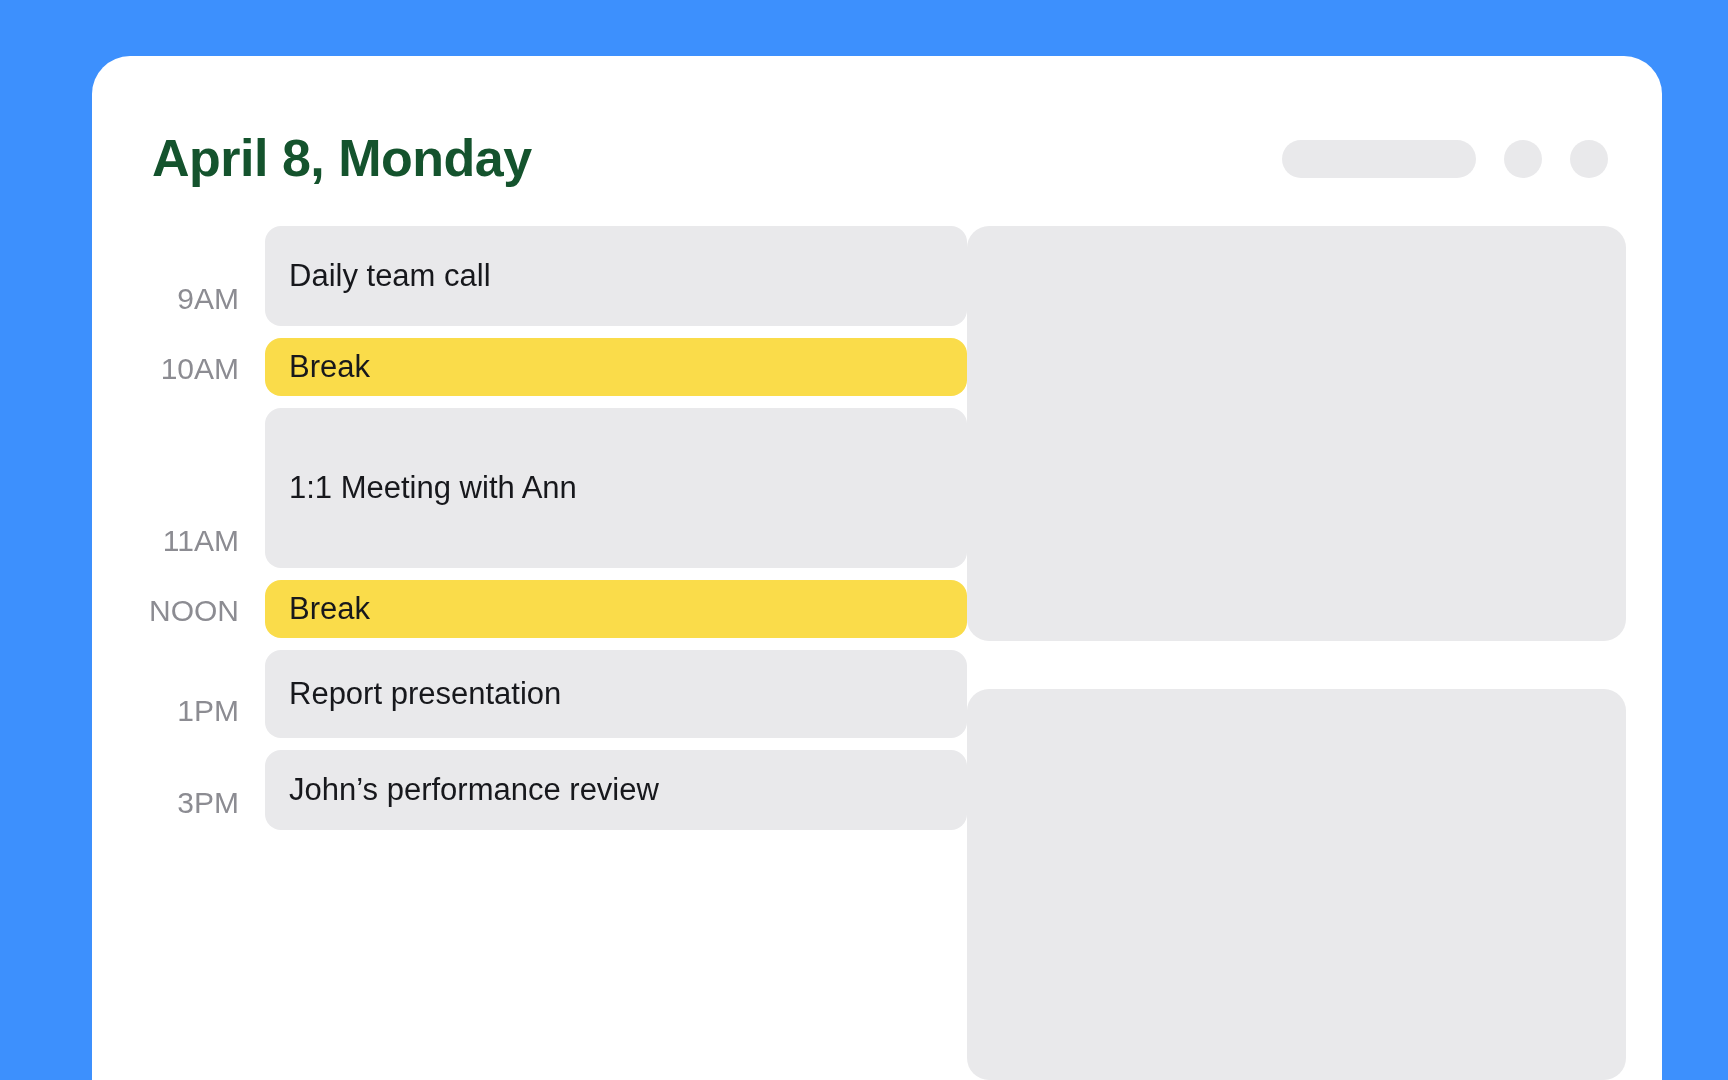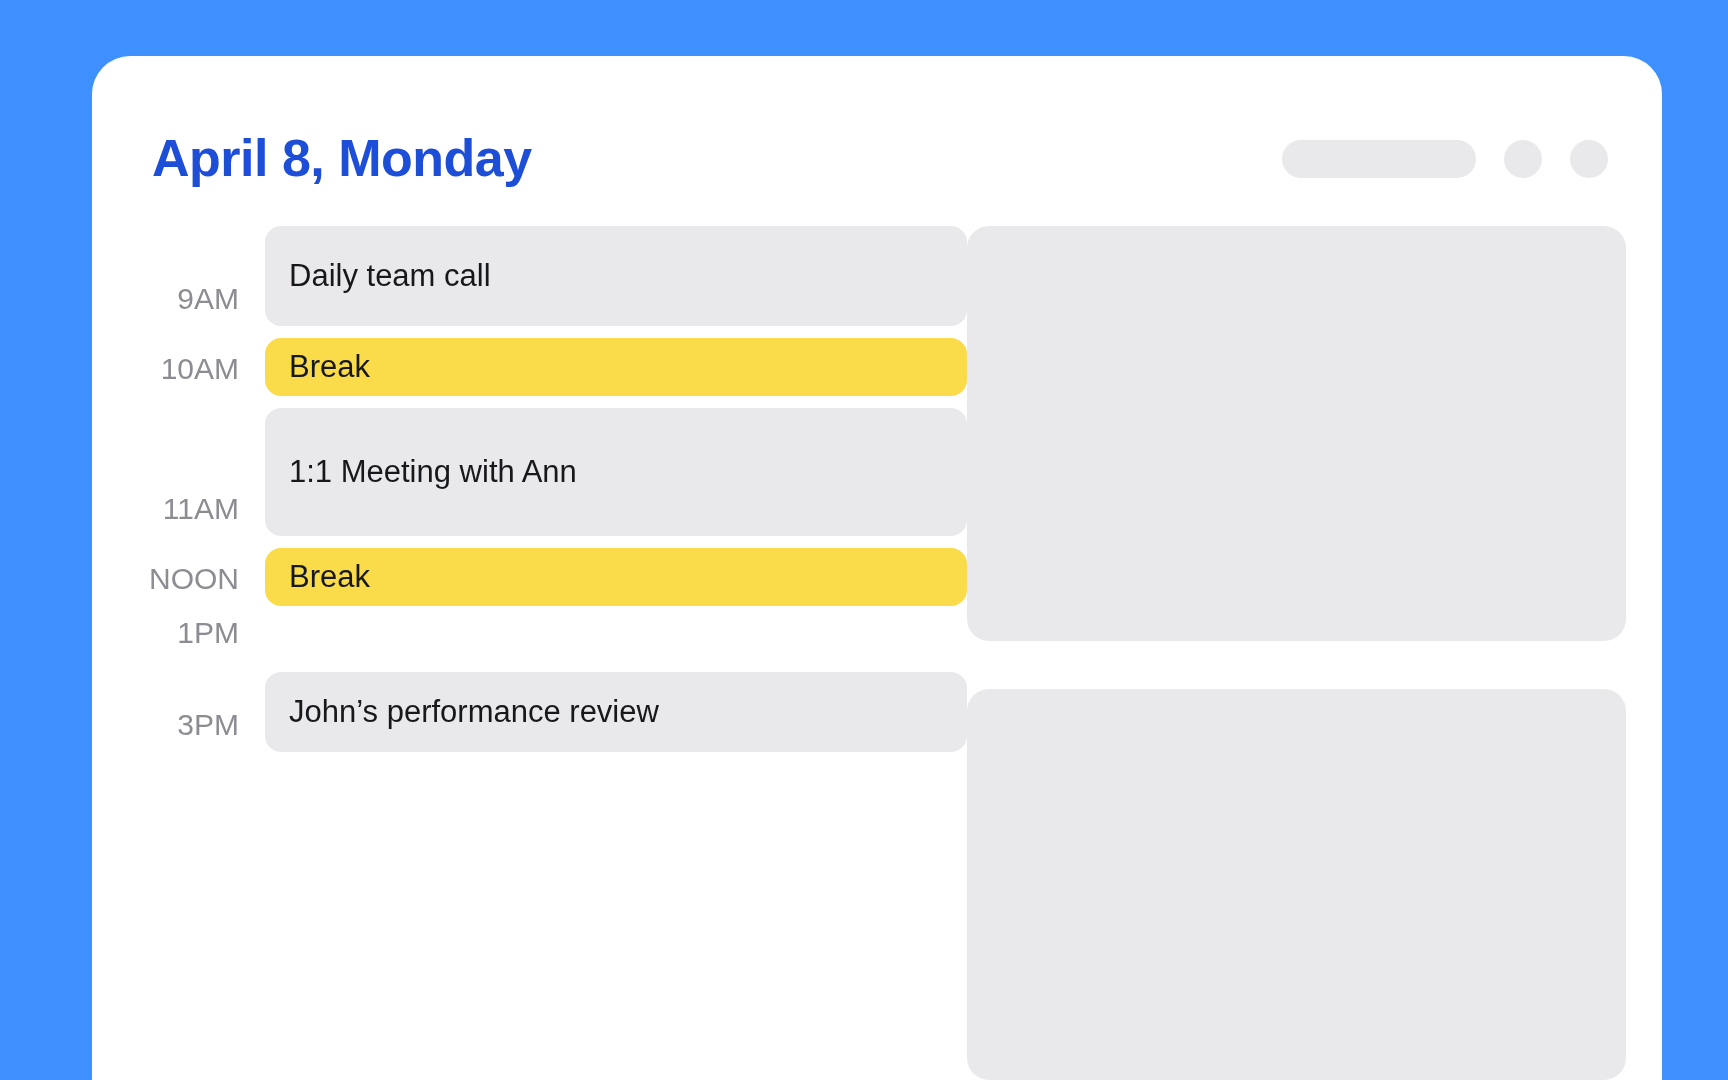--- a/index.html
+++ b/index.html
@@ -42,21 +42,21 @@
     width: 1570px;
     height: 170px;
   }
 
   #page-title {
     position: absolute;
     left: 60px;
     top: 76px;
     font-size: 52px;
     font-weight: bold;
-    color: #1d4ed8;
+    color: #14532d;
     letter-spacing: -0.5px;
     line-height: 1;
     white-space: nowrap;
   }
 
   #header-controls {
     position: absolute;
     right: 54px;
     top: 84px;
     display: flex;
@@ -129,21 +129,21 @@
     font-size: 31px;
     color: #17181c;
     white-space: nowrap;
   }
   .event-card.gray   { background: #e9e9eb; }
   .event-card.yellow { background: #fadc4a; }
 
   
   .h-tall   { height: 100px; }
   .h-short  { height: 58px; }
-  .h-xtall  { height: 128px; }
+  .h-xtall  { height: 160px; }
   .h-med    { height: 88px; }
   .h-lunch  { height: 96px; }
   .h-last   { height: 80px; }
 
   
   #right-panels {
     position: relative;
     flex: 1 1 auto;
     height: 854px;
     padding-right: 36px;
@@ -194,20 +194,21 @@
           <div class="event-card gray h-xtall">1:1 Meeting with Ann</div>
         </div>
 
         <div class="sched-row">
           <div class="time-label">NOON</div>
           <div class="event-card yellow h-short">Break</div>
         </div>
 
         <div class="sched-row">
           <div class="time-label">1PM</div>
+          <div class="event-card gray h-med">Report presentation</div>
         </div>
 
 
         <div class="sched-row">
           <div class="time-label">3PM</div>
           <div class="event-card gray h-last">John’s performance review</div>
         </div>
 
       </div>
 

